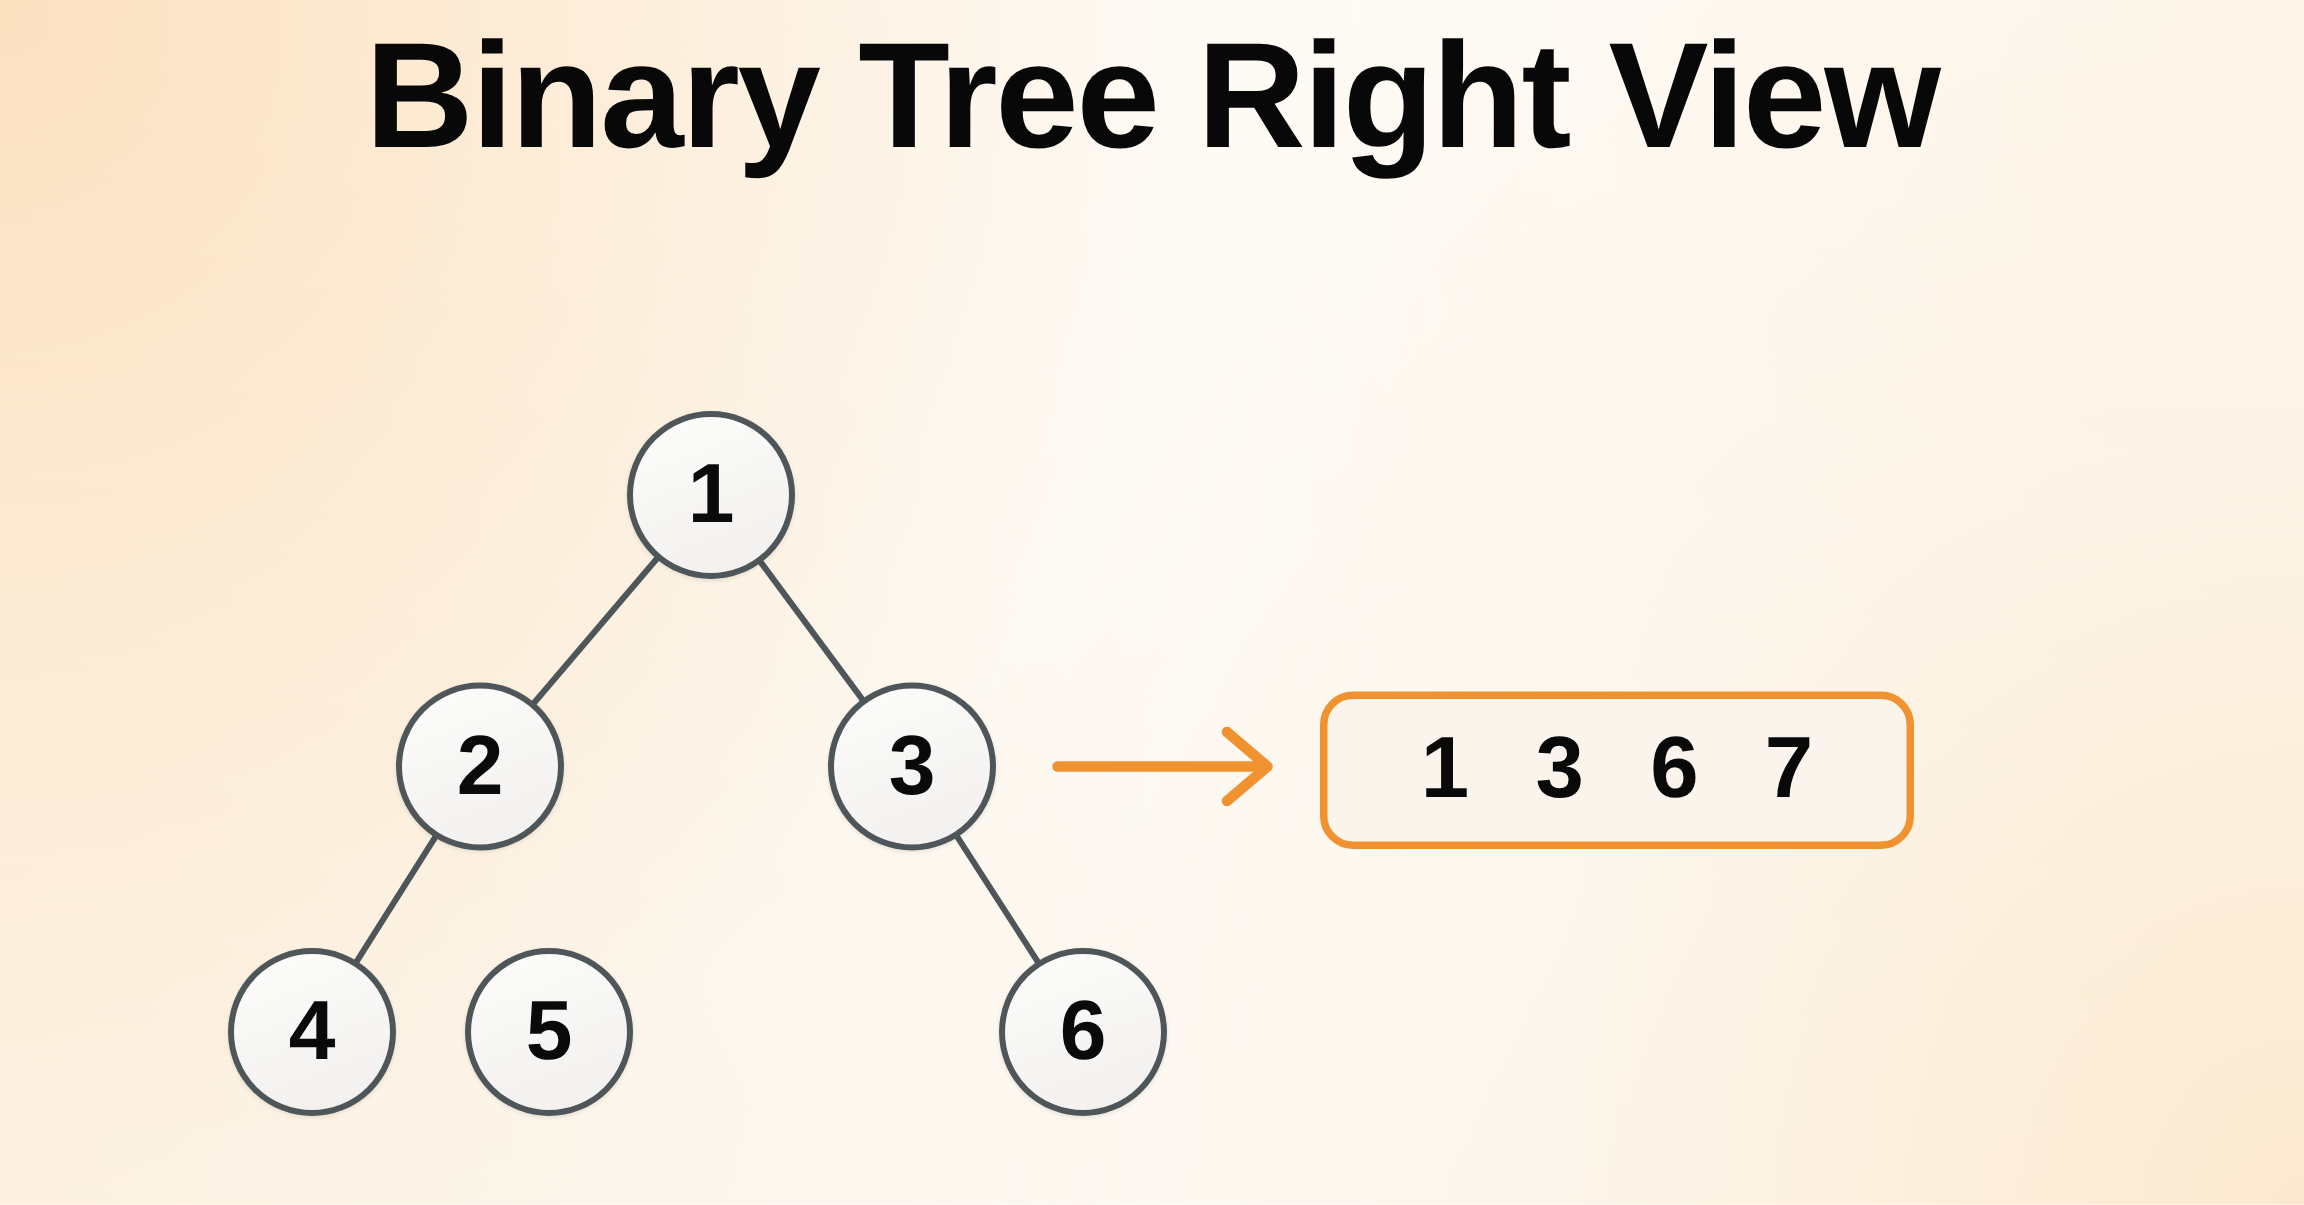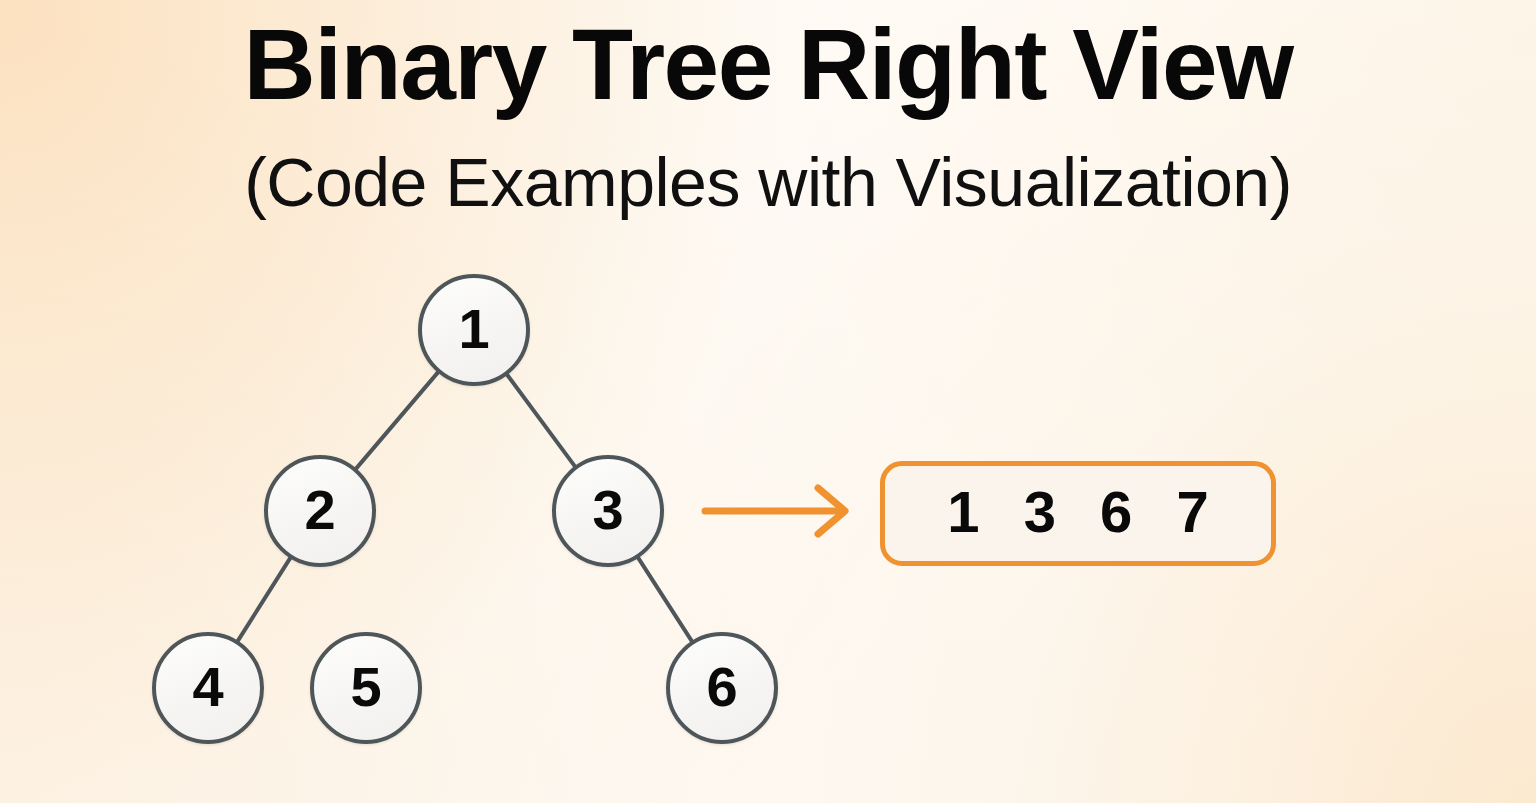--- a/index.html
+++ b/index.html
@@ -30,21 +30,21 @@
   
   #header {
     position: absolute;
     left: 0;
     top: 0;
     width: 1536px;
     text-align: center;
   }
   #page-title {
     margin: 0;
-    padding: 16px;
+    padding: 0;
     font-size: 100px;
     line-height: 1.0;
     font-weight: 700;
     letter-spacing: -1.5px;
     color: #080808;
     padding-top: 14px;
   }
   #page-subtitle {
     margin: 0;
     padding: 0;
@@ -125,21 +125,20 @@
     margin-top: -4px;
   }
 </style>
 </head>
 <body>
 
 <div id="stage">
 
   <div id="header">
     <h1 id="page-title">Binary Tree Right View</h1>
-    <h2 id="page-subtitle">(Code Examples with Visualization)</h2>
   </div>
 
   <div id="tree-figure">
     <svg id="tree-edges" viewBox="0 0 1536 803" width="1536" height="803" aria-hidden="true">
         <line x1="439.0072019024976" y1="371.1278990626489" x2="354.9927980975024" y2="469.8721009373511" stroke="#4e565a" stroke-width="4" stroke-linecap="round"></line>
         <line x1="506.1308178422563" y1="373.40058230931635" x2="575.8691821577437" y2="467.59941769068365" stroke="#4e565a" stroke-width="4" stroke-linecap="round"></line>
         <line x1="291.125590165023" y1="556.6318798284904" x2="236.87440983497694" y2="642.3681201715096" stroke="#4e565a" stroke-width="4" stroke-linecap="round"></line>
         <line x1="637.2397893150381" y1="556.398620252296" x2="692.7602106849619" y2="642.601379747704" stroke="#4e565a" stroke-width="4" stroke-linecap="round"></line>
       </svg>
     <div id="tree-nodes">

